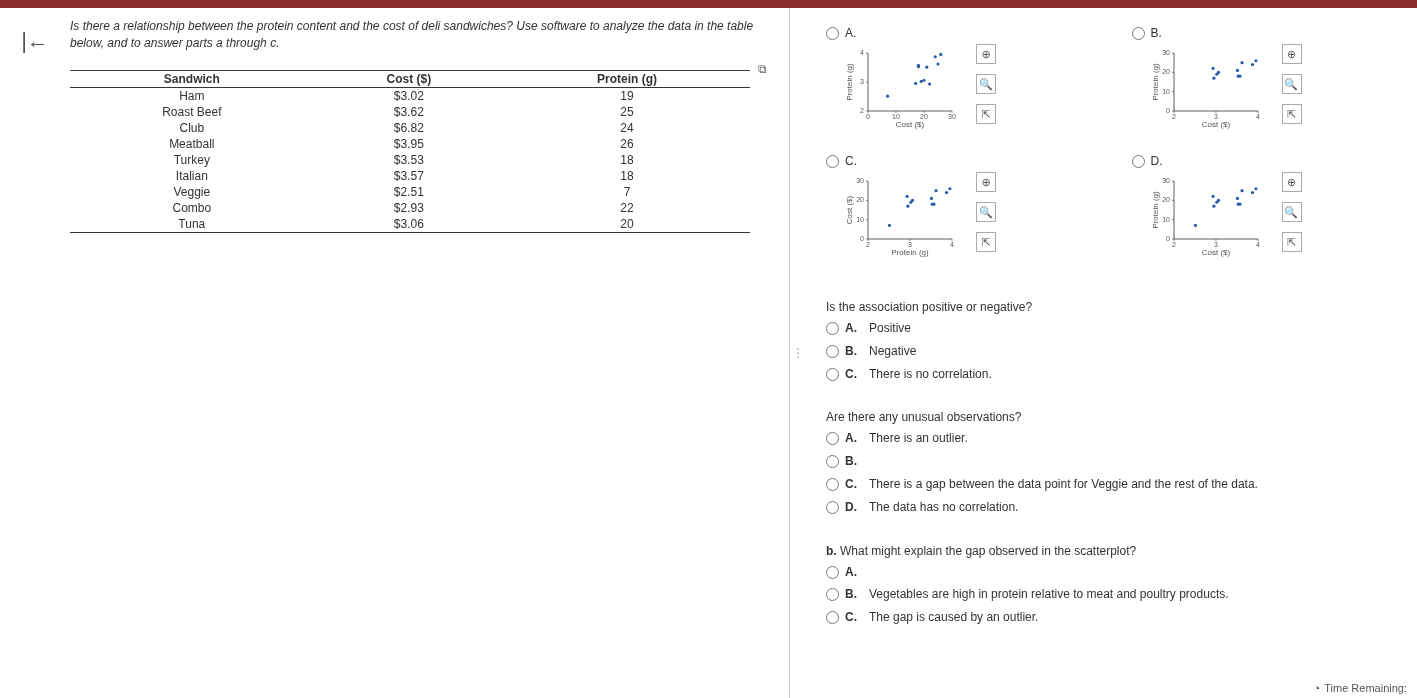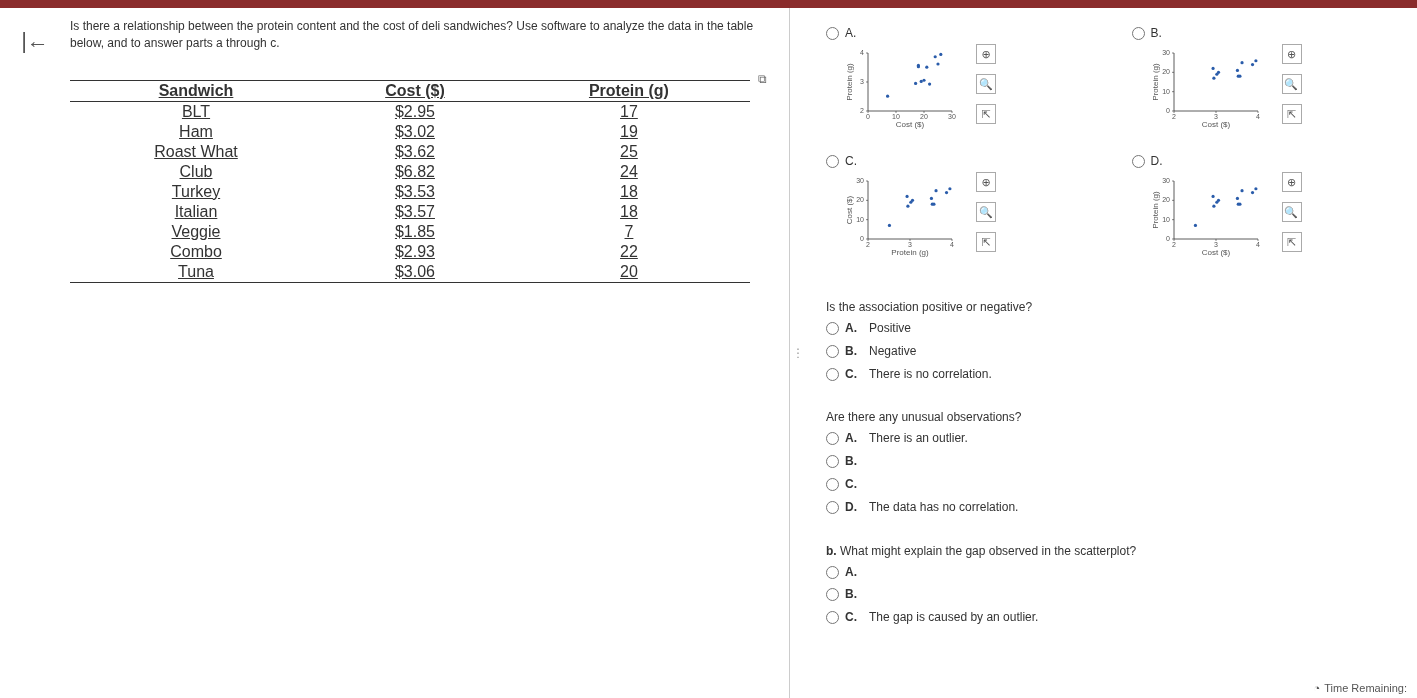--- a/index.html
+++ b/index.html
@@ -4,23 +4,23 @@
 <style>
   * { box-sizing: border-box; margin: 0; padding: 0; }
   body { font-family: Arial, sans-serif; font-size: 12px; color: #333; background: #f0f0f0; width: 1417px; height: 698px; overflow: hidden; }
   .topbar { height: 8px; background: #8a2c2c; }
   .main-wrap { display: flex; background: #fff; height: calc(100% - 8px); }
   .left-col { width: 70px; display: flex; align-items: flex-start; justify-content: center; padding-top: 20px; }
   .back-icon { font-size: 22px; color: #555; cursor: pointer; }
   .content { flex: 1; display: flex; }
   .left-panel { width: 720px; padding: 10px 10px 10px 0; border-right: 1px solid #ccc; }
   .right-panel { flex: 1; padding: 10px 20px; overflow-y: auto; }
-  .question-text { margin-bottom: 20px; line-height: 1.4; }
+  .question-text { margin-bottom: 10px; line-height: 1.4; font-style: italic; }
   .data-table { width: 680px; border-collapse: collapse; margin-top: 8px; }
-  .data-table th, .data-table td { text-align: center; padding: 1px 4px; font-size: 16px; text-decoration: underline; }
+  .data-table th, .data-table td { text-align: center; padding: 1px 4px; font-size: 12px; }
   .data-table th { border-top: 1.5px solid #333; border-bottom: 1.5px solid #333; font-weight: bold; }
   .data-table tbody tr:last-child td { border-bottom: 1.5px solid #333; }
   .copy-icon { font-size: 12px; color: #666; cursor: pointer; vertical-align: top; margin-left: 8px; }
   .part-label { font-weight: bold; }
   .plot-grid { display: grid; grid-template-columns: 1fr 1fr; gap: 10px 40px; margin: 8px 0 15px 0; }
   .plot-cell { position: relative; }
   .plot-radio-row { display: flex; align-items: center; gap: 6px; margin-bottom: 4px; }
   .plot-radio-row input[type=radio] { margin: 0; }
   .mini-plot { position: relative; width: 120px; height: 100px; margin-left: 20px; }
   .mini-plot svg { width: 110px; height: 90px; }
@@ -51,52 +51,52 @@
         <table class="data-table">
           <thead>
             <tr>
               <th>Sandwich</th>
               <th>Cost ($)</th>
               <th>Protein (g)</th>
             </tr>
           </thead>
           <tbody id="table-body">
               <tr>
-                <td>BLT</td>
-                <td>$2.95</td>
-                <td>17</td>
-              </tr>
-              <tr>
                 <td>Ham</td>
                 <td>$3.02</td>
                 <td>19</td>
               </tr>
               <tr>
-                <td>Roast What</td>
+                <td>Roast Beef</td>
                 <td>$3.62</td>
                 <td>25</td>
               </tr>
               <tr>
                 <td>Club</td>
                 <td>$6.82</td>
                 <td>24</td>
               </tr>
               <tr>
+                <td>Meatball</td>
+                <td>$3.95</td>
+                <td>26</td>
+              </tr>
+              <tr>
                 <td>Turkey</td>
                 <td>$3.53</td>
                 <td>18</td>
               </tr>
               <tr>
                 <td>Italian</td>
                 <td>$3.57</td>
                 <td>18</td>
               </tr>
               <tr>
                 <td>Veggie</td>
-                <td>$1.85</td>
+                <td>$2.51</td>
                 <td>7</td>
               </tr>
               <tr>
                 <td>Combo</td>
                 <td>$2.93</td>
                 <td>22</td>
               </tr>
               <tr>
                 <td>Tuna</td>
                 <td>$3.06</td>
@@ -307,40 +307,42 @@
               <span class="option-letter">A.</span>
               <span>There is an outlier.</span>
             </div>
             <div class="option-row">
               <input type="radio" name="q3" style="">
               <span class="option-letter">B.</span>
             </div>
             <div class="option-row">
               <input type="radio" name="q3" style="">
               <span class="option-letter">C.</span>
+              <span>There is a gap between the data point for Veggie and the rest of the data.</span>
             </div>
             <div class="option-row">
               <input type="radio" name="q3" style="">
               <span class="option-letter">D.</span>
               <span>The data has no correlation.</span>
             </div>
           </div>
       </div>
 
       <div class="q-block">
         <span class="part-label">b.</span>
         <span>What might explain the gap observed in the scatterplot?</span>
         <div id="qb-options">
             <div class="option-row">
               <input type="radio" name="qb" style="">
               <span class="option-letter">A.</span>
             </div>
             <div class="option-row">
               <input type="radio" name="qb" style="">
               <span class="option-letter">B.</span>
+              <span>Vegetables are high in protein relative to meat and poultry products.</span>
             </div>
             <div class="option-row">
               <input type="radio" name="qb" style="">
               <span class="option-letter">C.</span>
               <span>The gap is caused by an outlier.</span>
             </div>
           </div>
       </div>
     </div>
   </div>

